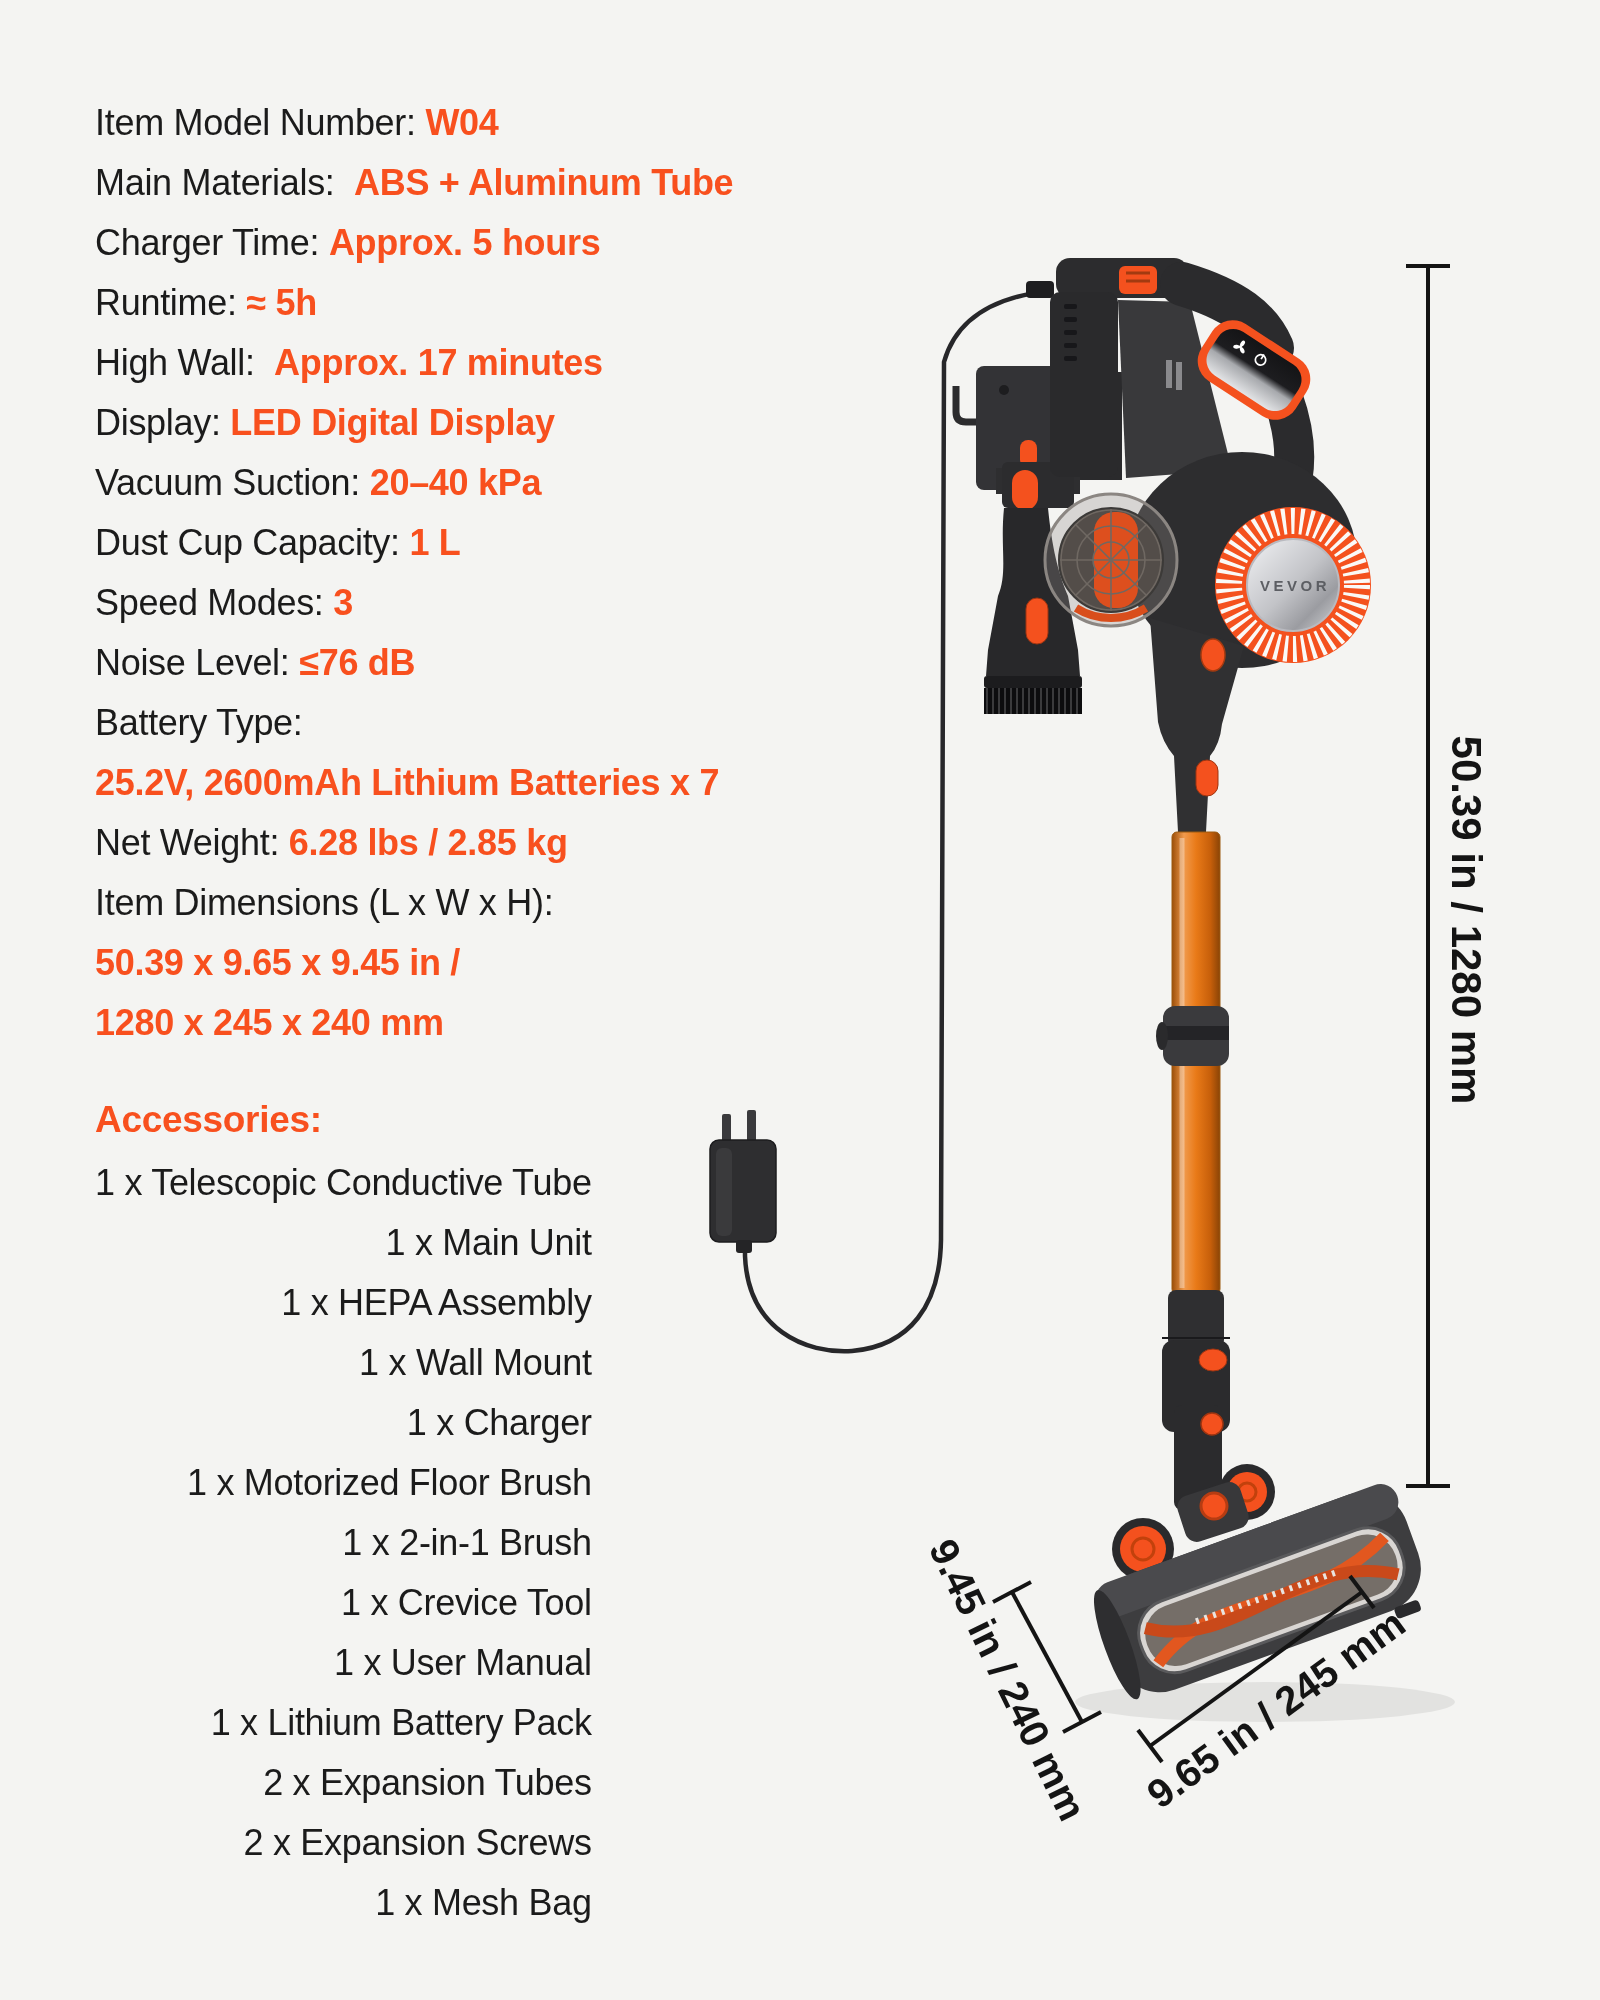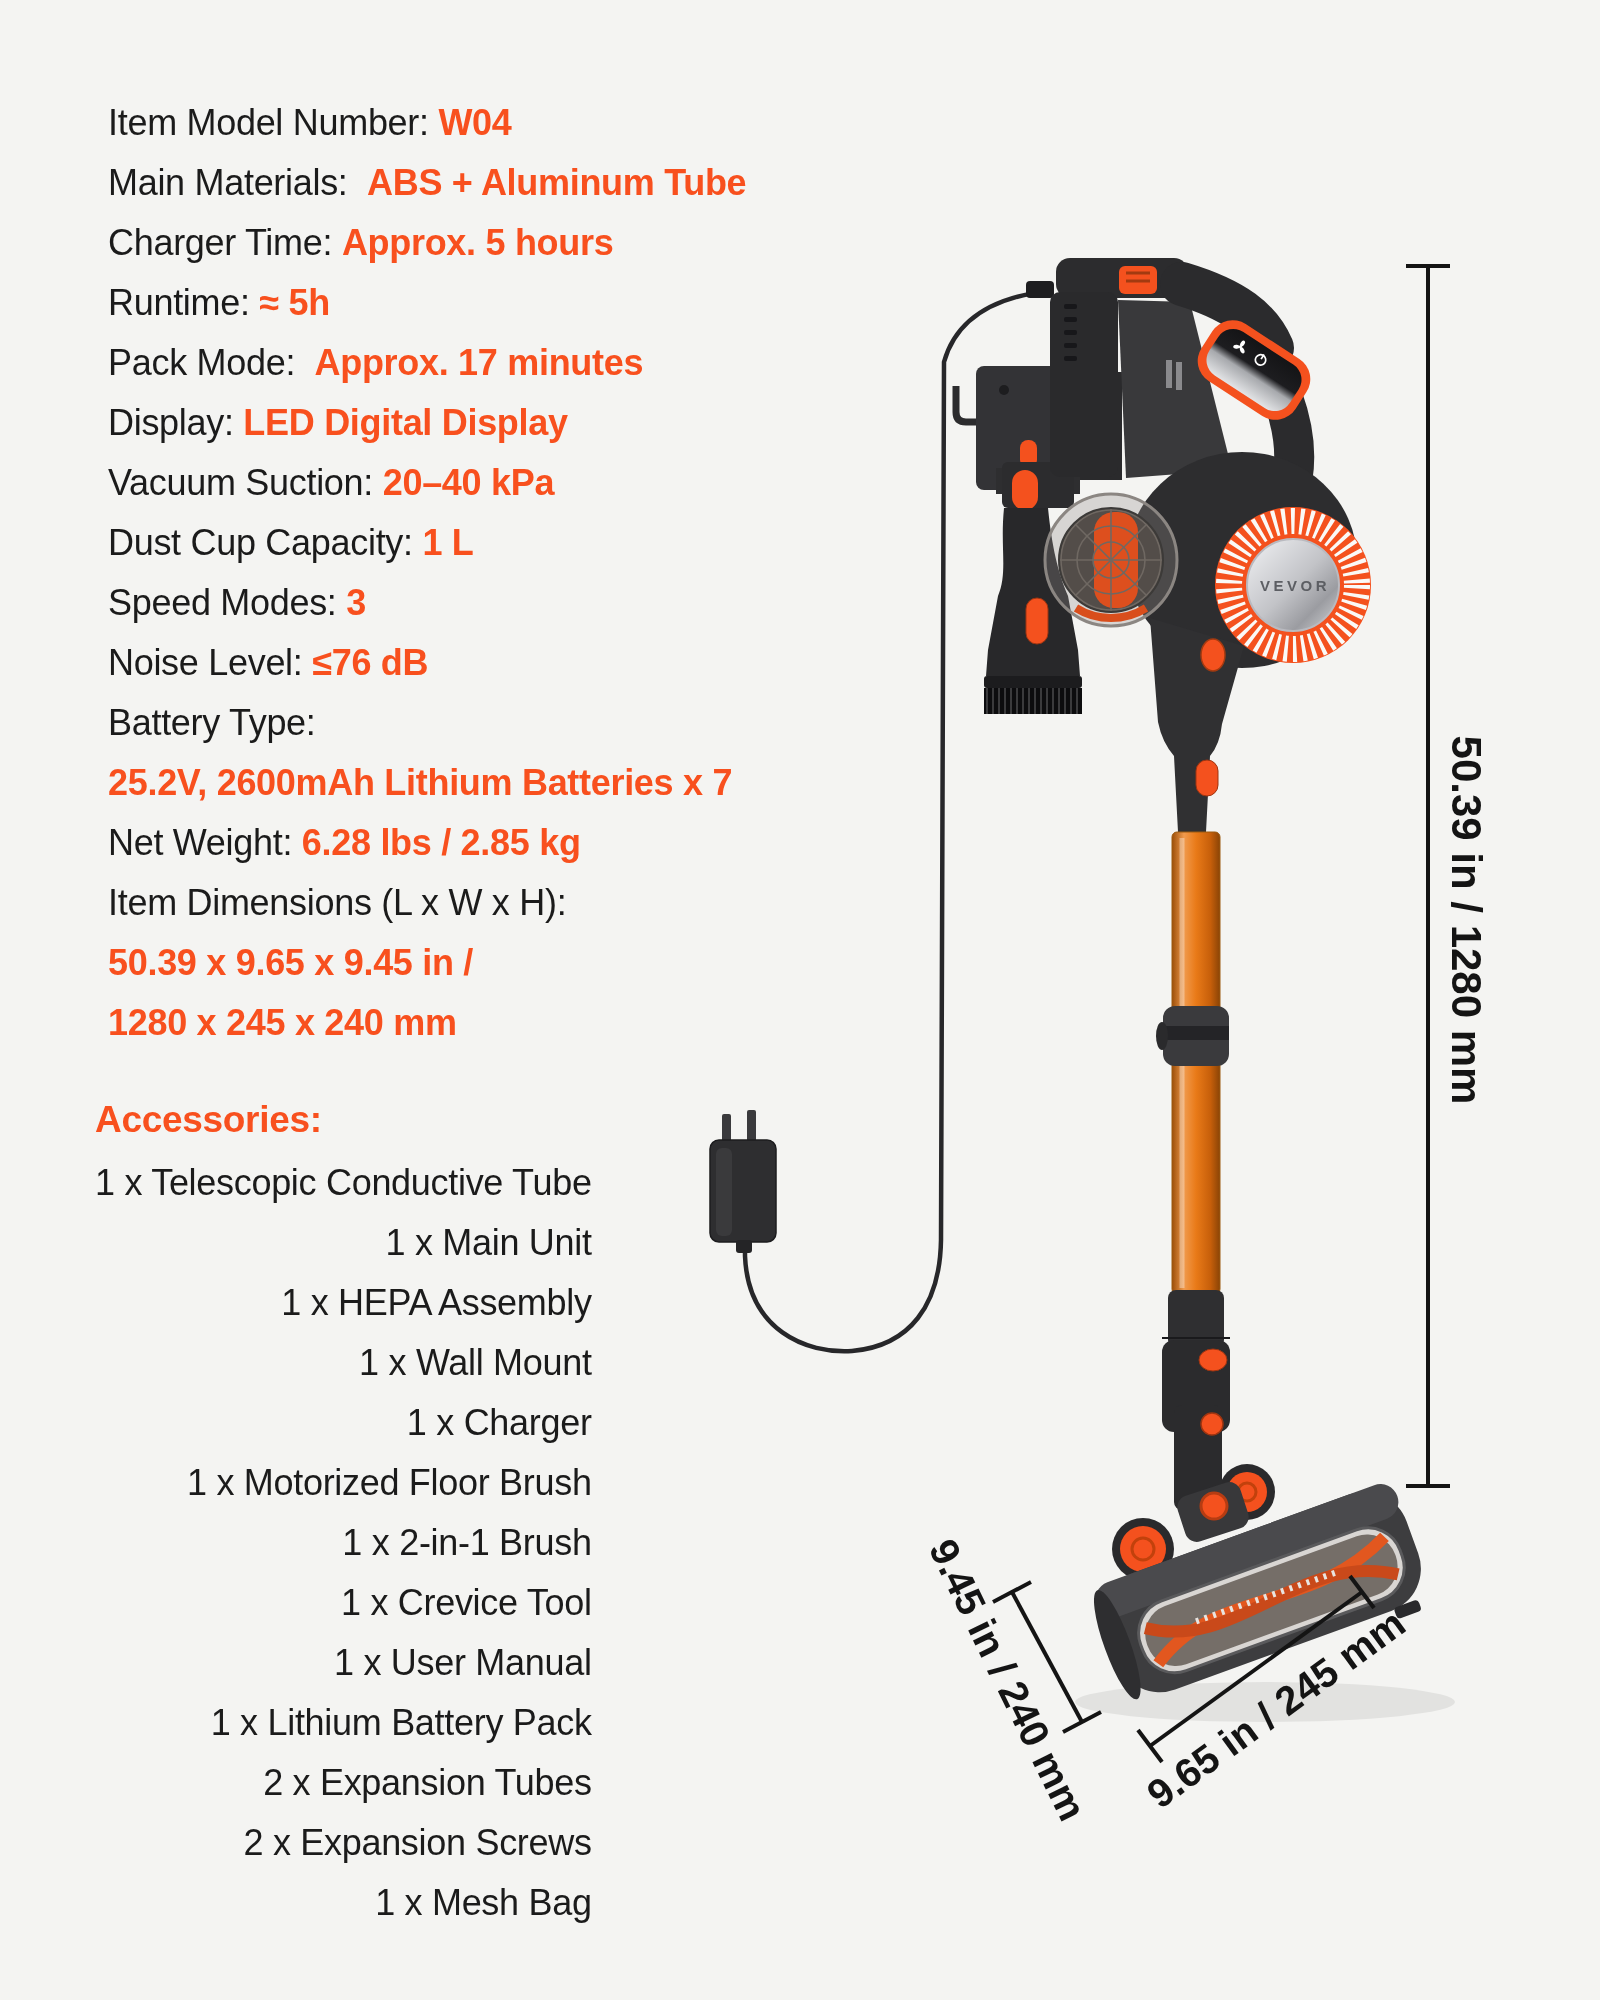--- a/index.html
+++ b/index.html
@@ -1,40 +1,40 @@
 <!DOCTYPE html>
 <html><head>
 <meta charset="utf-8">
 <style>
   html,body{margin:0;padding:0;}
   body{width:1600px;height:2000px;position:relative;overflow:hidden;
        background:#f4f4f2;font-family:"Liberation Sans",sans-serif;
        -webkit-font-smoothing:antialiased;}
   .specs{position:absolute;left:95px;top:93px;}
-  .specs .line{height:60px;line-height:60px;font-size:36px;white-space:pre;letter-spacing:-0.3px;margin-left:13px;}
+  .specs .line{height:60px;line-height:60px;font-size:36px;white-space:pre;letter-spacing:-0.3px;}
   .specs .k{color:#1b1b1b;}
   .specs .v{color:#f8501e;font-weight:700;}
   .acc-head{position:absolute;left:95px;top:1096px;height:48px;line-height:48px;
             font-size:37px;font-weight:700;color:#f8501e;letter-spacing:-0.3px;}
   .acc-list{position:absolute;left:95px;top:1153px;}
   .acc-list .line{height:60px;line-height:60px;font-size:36px;color:#1b1b1b;white-space:pre;letter-spacing:-0.3px;text-align:right;}
   svg text{font-family:"Liberation Sans",sans-serif;}
   .dim-label{font-size:40px;font-weight:600;fill:#141414;}
   .dim-label-v{font-size:42px;font-weight:600;fill:#141414;}
   .brand{font-size:15px;font-weight:700;fill:#5c5e63;letter-spacing:3.5px;}
 </style>
 </head>
 <body>
 
 <div class="specs">
   <div class="line"><span class="k">Item Model Number: </span><span class="v">W04</span></div>
   <div class="line"><span class="k">Main Materials:  </span><span class="v">ABS + Aluminum Tube</span></div>
   <div class="line"><span class="k">Charger Time: </span><span class="v">Approx. 5 hours</span></div>
   <div class="line"><span class="k">Runtime: </span><span class="v">≈ 5h</span></div>
-  <div class="line"><span class="k">Pack Mode:  </span><span class="v">Approx. 17 minutes</span></div>
+  <div class="line"><span class="k">High Wall:  </span><span class="v">Approx. 17 minutes</span></div>
   <div class="line"><span class="k">Display: </span><span class="v">LED Digital Display</span></div>
   <div class="line"><span class="k">Vacuum Suction: </span><span class="v">20–40 kPa</span></div>
   <div class="line"><span class="k">Dust Cup Capacity: </span><span class="v">1 L</span></div>
   <div class="line"><span class="k">Speed Modes: </span><span class="v">3</span></div>
   <div class="line"><span class="k">Noise Level: </span><span class="v">≤76 dB</span></div>
   <div class="line"><span class="k">Battery Type:</span><span class="v"></span></div>
   <div class="line"><span class="k"></span><span class="v">25.2V, 2600mAh Lithium Batteries x 7</span></div>
   <div class="line"><span class="k">Net Weight: </span><span class="v">6.28 lbs / 2.85 kg</span></div>
   <div class="line"><span class="k">Item Dimensions (L x W x H):</span><span class="v"></span></div>
   <div class="line"><span class="k"></span><span class="v">50.39 x 9.65 x 9.45 in /</span></div>

